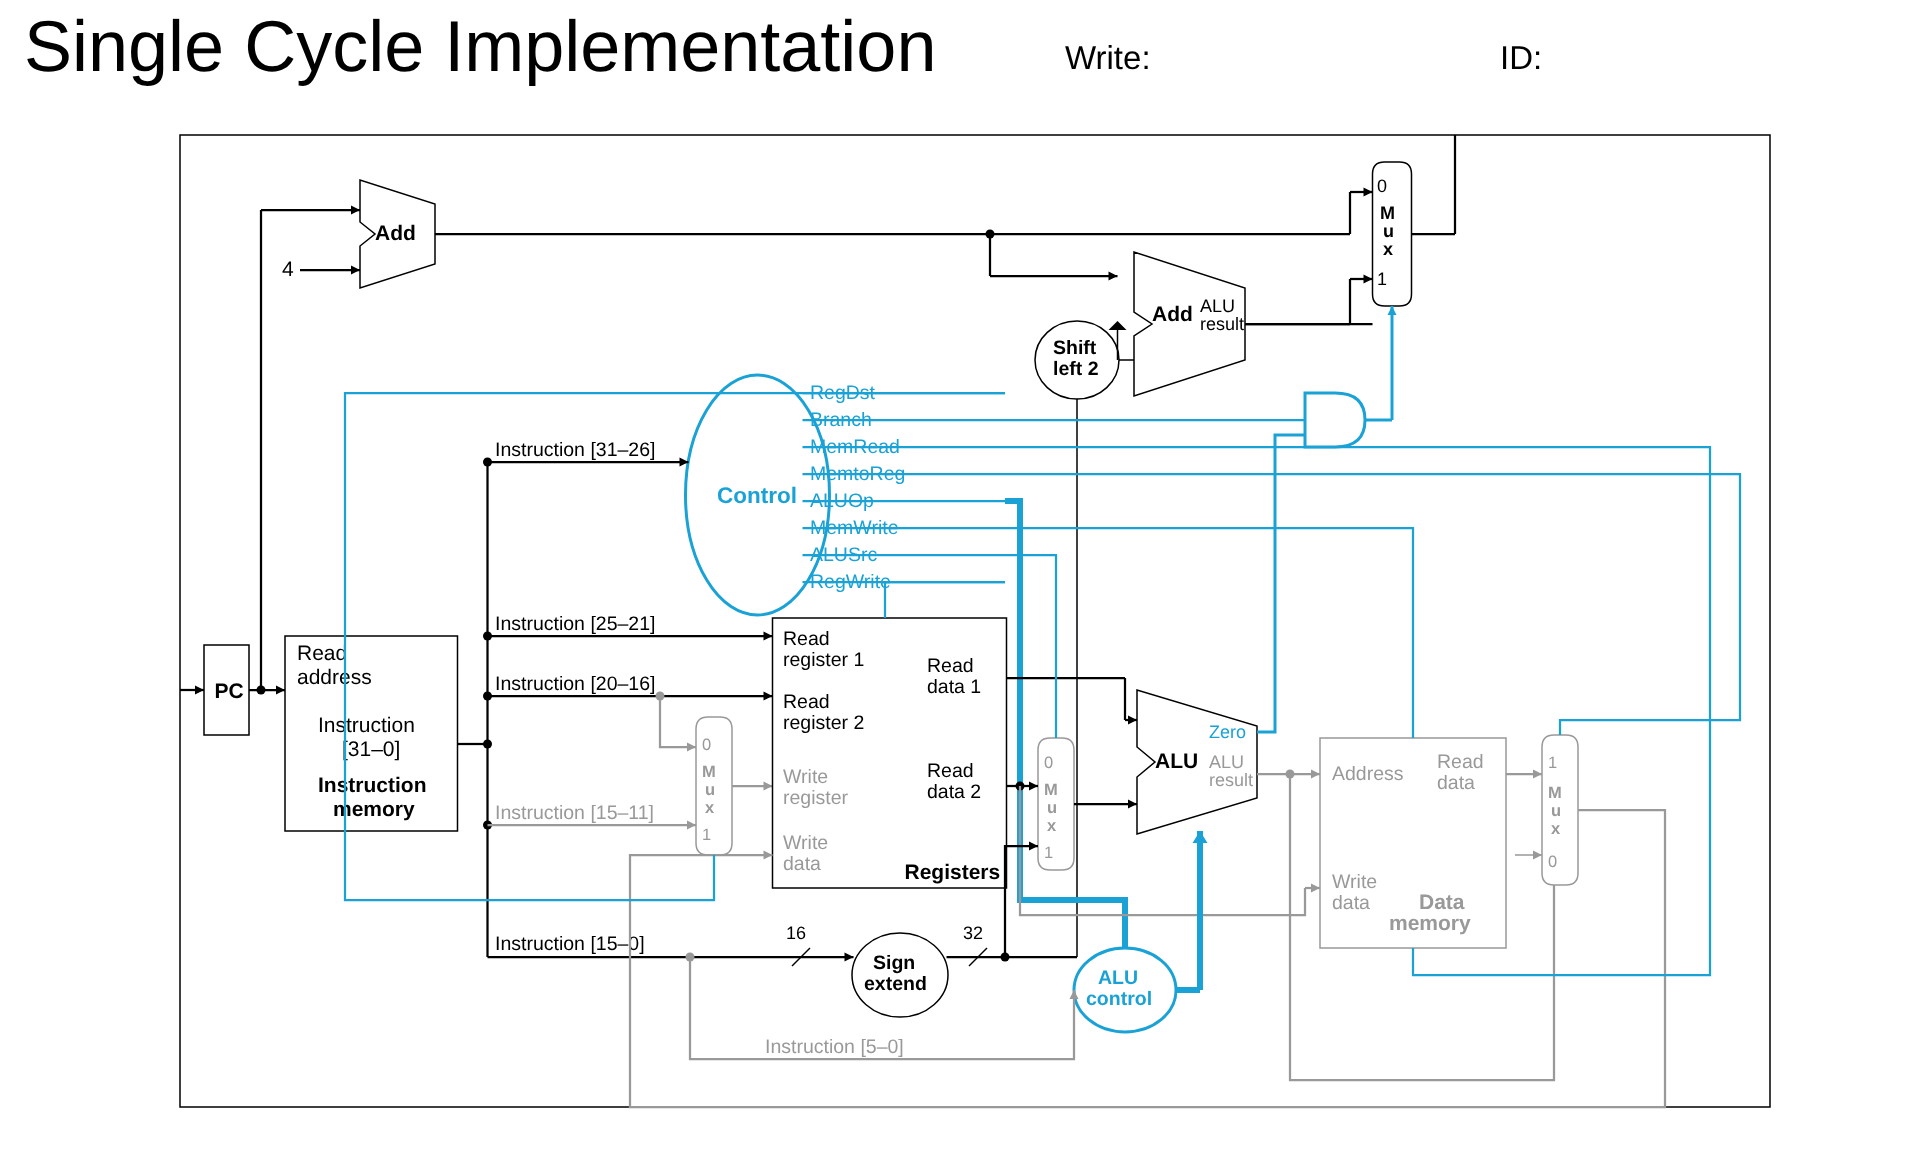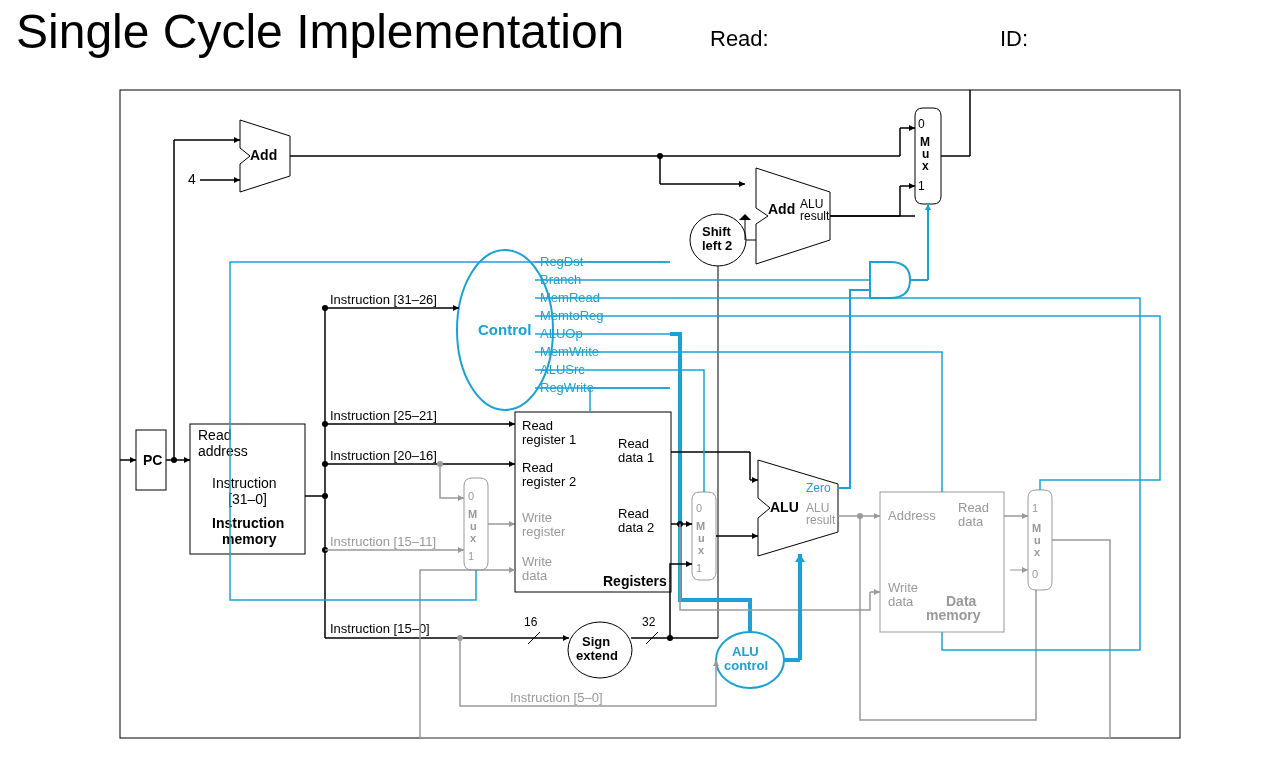--- a/index.html
+++ b/index.html
@@ -38,21 +38,21 @@
   text { font-family: Arial, Helvetica, sans-serif; }
   .bold { font-weight: bold; }
   .grey { fill: #999; }
   .blue { fill: #1aa2d6; }
 </style>
 </head>
 <body>
 
 <div class="page">
   <div class="title">Single Cycle Implementation</div>
-  <div class="name-label">Read:</div>
+  <div class="name-label">Write:</div>
   <div class="id-label">ID:</div>
 
   <svg width="1080" height="680" viewBox="0 0 1080 680">
 
     <rect x="10" y="10" width="1060" height="648" fill="none" stroke="#000" stroke-width="1"></rect>
 
     <rect x="26" y="350" width="30" height="60" fill="#fff" stroke="#000" stroke-width="1"></rect>
     <text x="33" y="385" font-size="14" class="bold">PC</text>
 
     <rect x="80" y="344" width="115" height="130" fill="#fff" stroke="#000" stroke-width="1"></rect>

